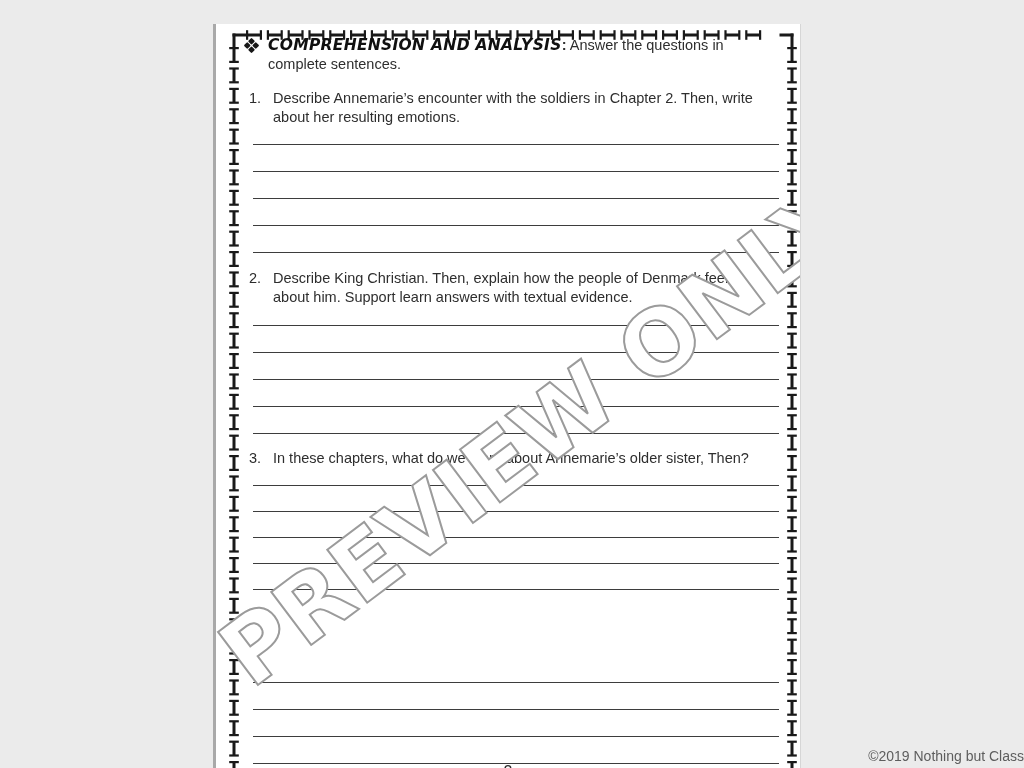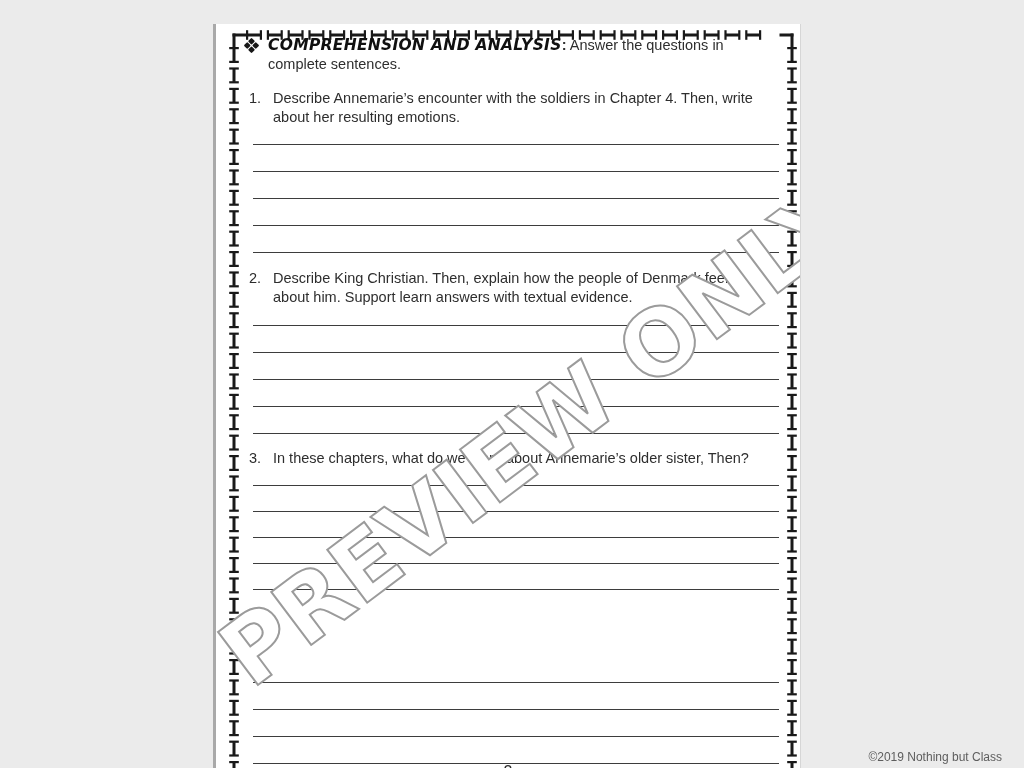--- a/index.html
+++ b/index.html
@@ -66,22 +66,22 @@
 
   .page-number {
     position:absolute; left:0; top:739px; width:100%;
     text-align:center; font-size:16px; color:#2e2e2e;
   }
   .copyright-inner {
     position:absolute; right:16px; top:750px;
     font-size:6.5px; color:#8a8a8a; letter-spacing:.1px;
   }
   .copyright-outer {
-    position:absolute; right:22px; bottom:4px;
-    font-size:12px; color:#5d5d5d;
+    position:absolute; right:0; bottom:4px;
+    font-size:14px; color:#5d5d5d;
   }
 </style>
 </head>
 <body>
 
 <div class="page">
 
   <svg class="stitch-svg" id="stitchBorder" viewBox="0 0 588 768">
       <rect x="31.5" y="9.5" width="13" height="3" fill="#191919"></rect>
       <rect x="30" y="6.2" width="2.2" height="9.6" fill="#191919"></rect>
@@ -465,21 +465,21 @@
         <i></i>
         <i></i>
         <i></i>
       </span>
     <span class="sec-title">COMPREHENSION AND ANALYSIS</span><span class="sec-colon">:</span>
     <span class="sec-instr">Answer the questions in complete sentences.</span>
   </div>
 
   <div class="question" id="q1" style="top:65px">
     <span class="q-num">1.</span>
-    <span class="q-text">Describe Annemarie’s encounter with the soldiers in Chapter 4. Then, write about her resulting emotions.</span>
+    <span class="q-text">Describe Annemarie’s encounter with the soldiers in Chapter 2. Then, write about her resulting emotions.</span>
   </div>
   <div class="lines" style="top:94px">
     <div class="wline"></div>
     <div class="wline"></div>
     <div class="wline"></div>
     <div class="wline"></div>
     <div class="wline"></div>
   </div>
 
   <div class="question" id="q2" style="top:245px">

